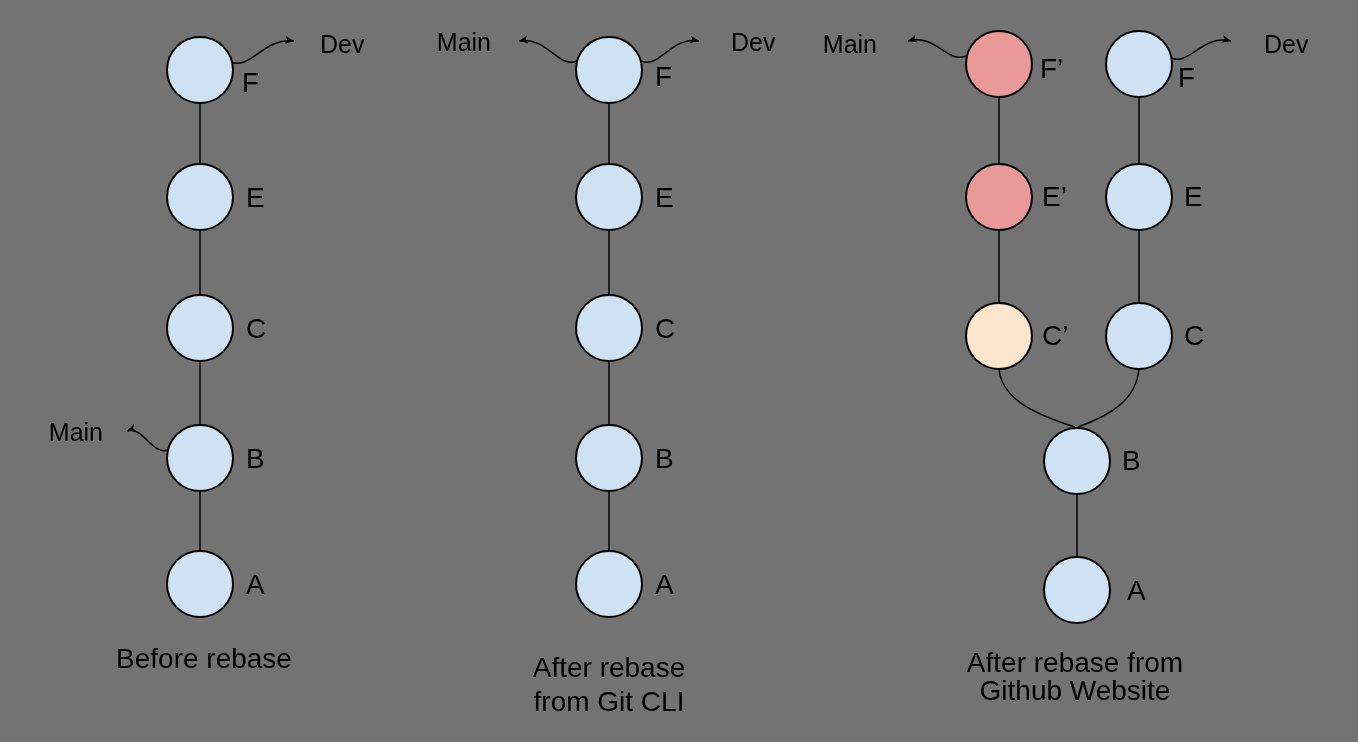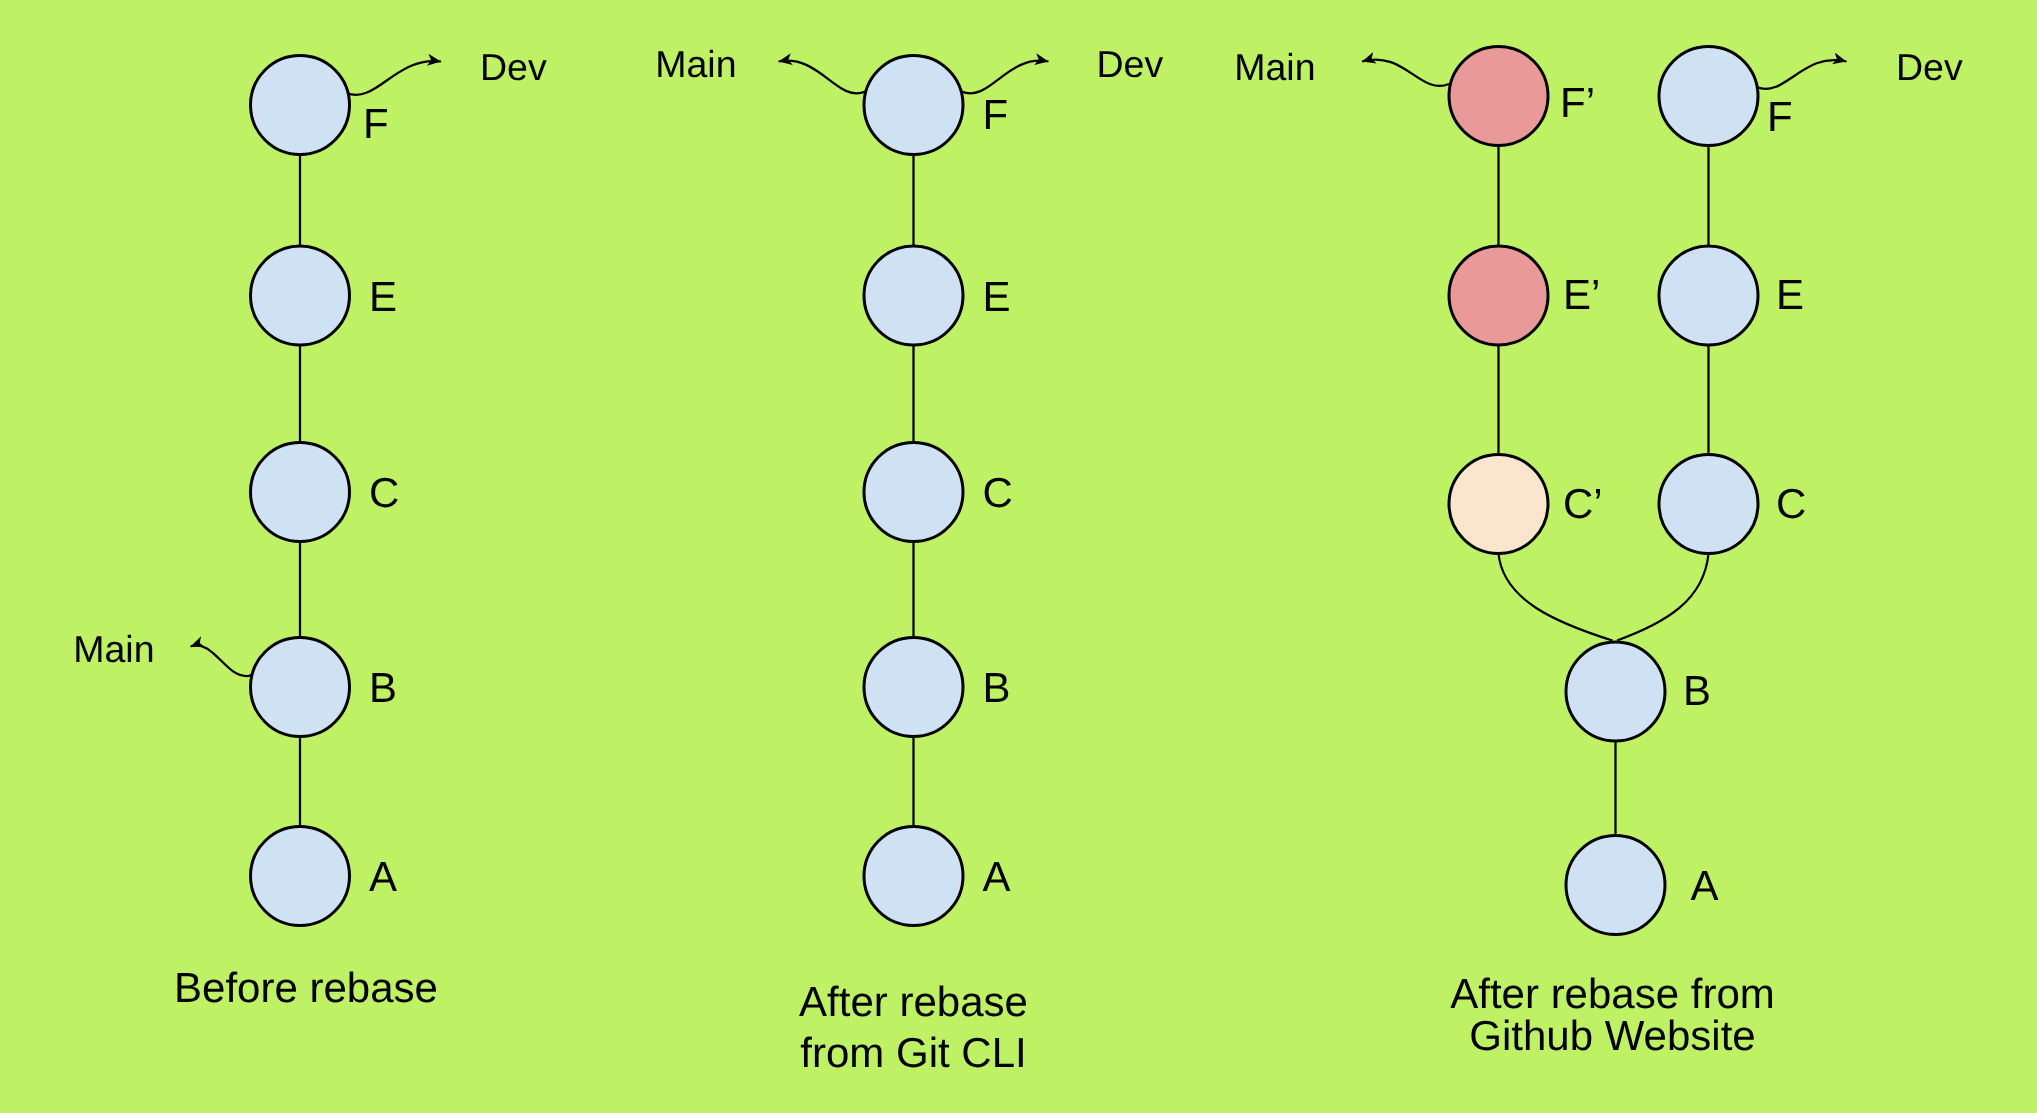--- a/index.html
+++ b/index.html
@@ -1,16 +1,16 @@
 <!DOCTYPE html>
 <html><head>
 <meta charset="utf-8">
 <style>
   html, body { margin: 0; padding: 0; background: #ffffff; }
-  .stage { position: relative; width: 1358px; height: 742px; background: #bef264; overflow: hidden; }
+  .stage { position: relative; width: 1358px; height: 742px; background: #737373; overflow: hidden; }
   svg { display: block; }
   .edge   { fill: none; stroke: #000000; stroke-width: 1.5; }
   .arrow  { fill: none; stroke: #000000; stroke-width: 1.5; }
   .node   { stroke: #000000; stroke-width: 2; }
   .commit-label { font: 400 28px "Liberation Sans", sans-serif; fill: #000000; }
   .branch-label { font: 400 25px "Liberation Sans", sans-serif; fill: #000000; }
   .caption      { font: 400 28px "Liberation Sans", sans-serif; fill: #000000; text-anchor: middle; }
 </style>
 </head>
 <body>

